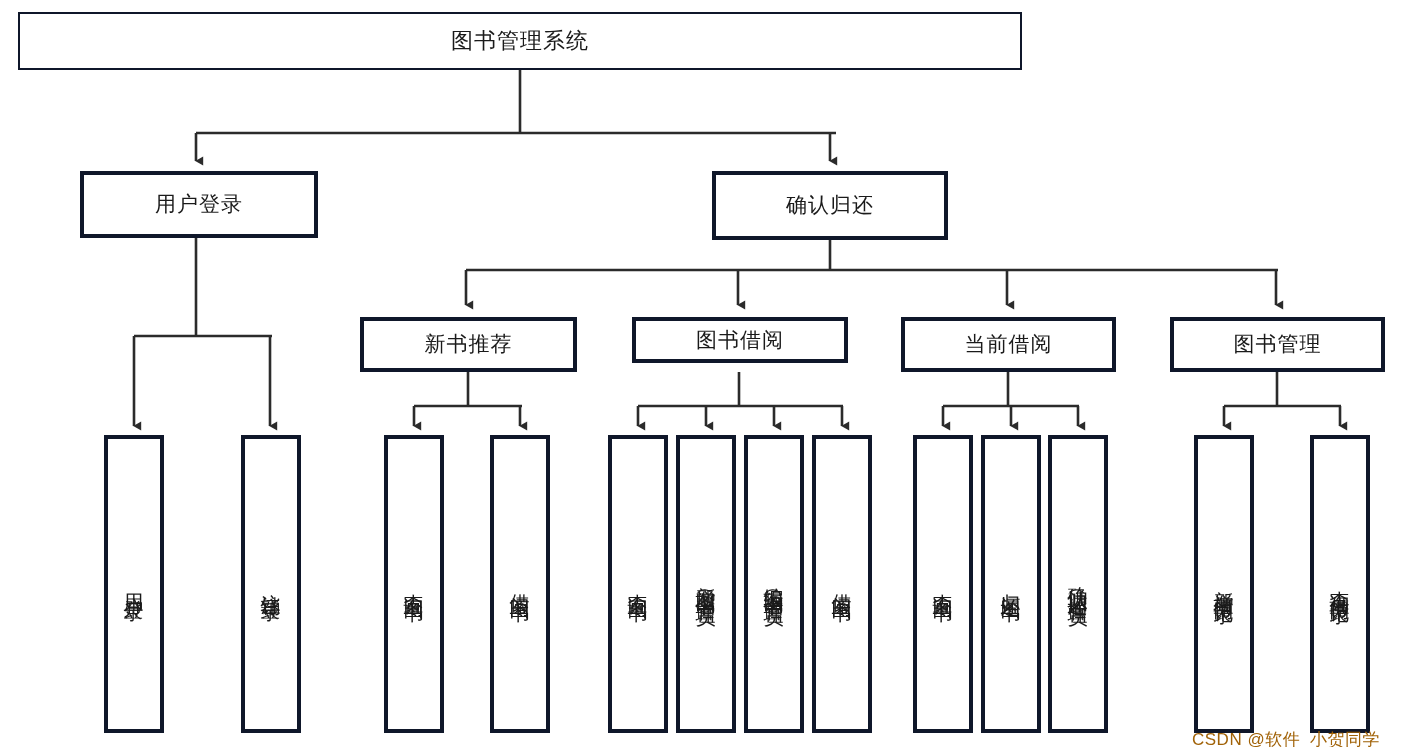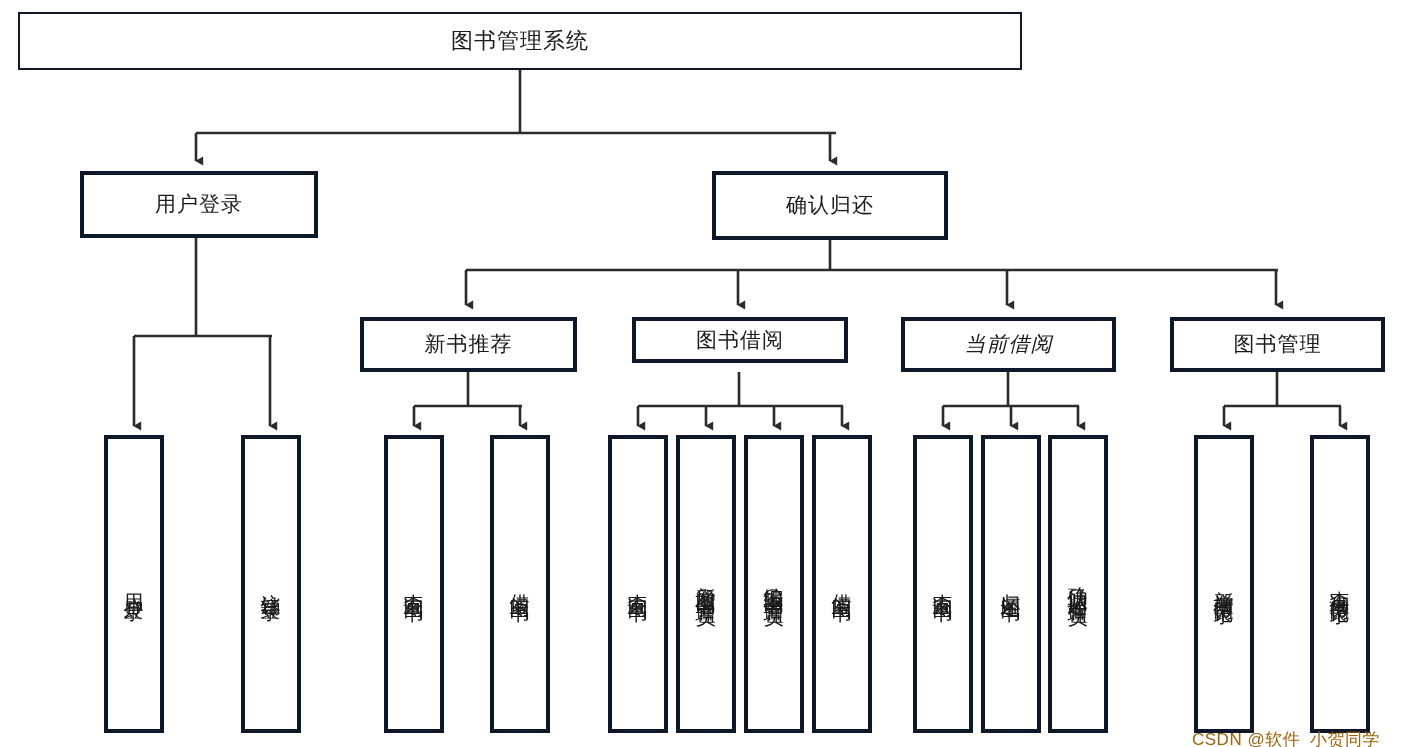--- a/index.html
+++ b/index.html
@@ -146,21 +146,21 @@
   </div>
 
   <div class="node horizontal" style="left:360px; top:317px; width:217px; height:55px;">
     <span class="node-label">新书推荐</span>
   </div>
 
   <div class="node horizontal" style="left:632px; top:317px; width:216px; height:46px;">
     <span class="node-label">图书借阅</span>
   </div>
 
-  <div class="node horizontal" style="left:901px; top:317px; width:215px; height:55px;font-style:italic;">
+  <div class="node horizontal" style="left:901px; top:317px; width:215px; height:55px;">
     <span class="node-label">当前借阅</span>
   </div>
 
   <div class="node horizontal" style="left:1170px; top:317px; width:215px; height:55px;">
     <span class="node-label">图书管理</span>
   </div>
 
   <div class="node leaf" style="left:104px; top:435px; width:60px; height:298px;">
     <span class="node-label">用户登录</span>
   </div>

